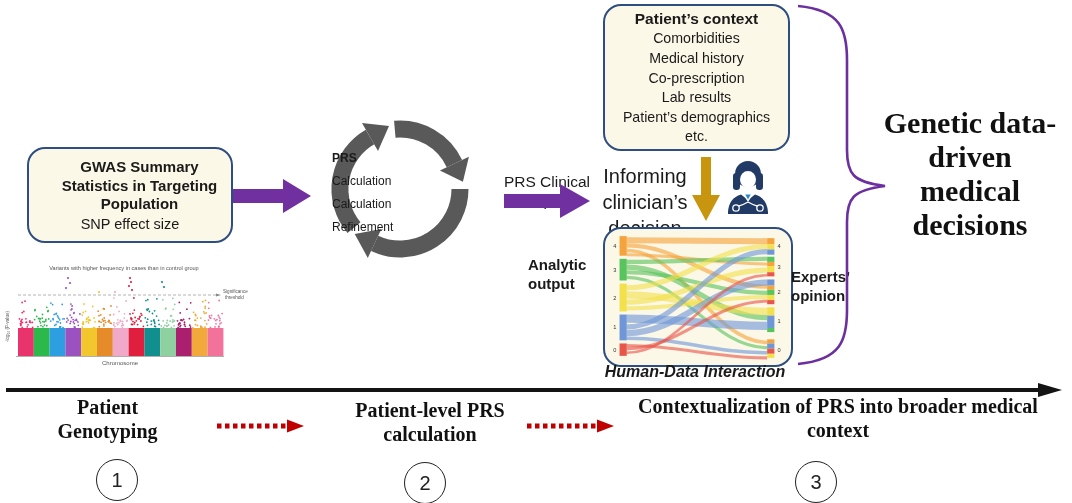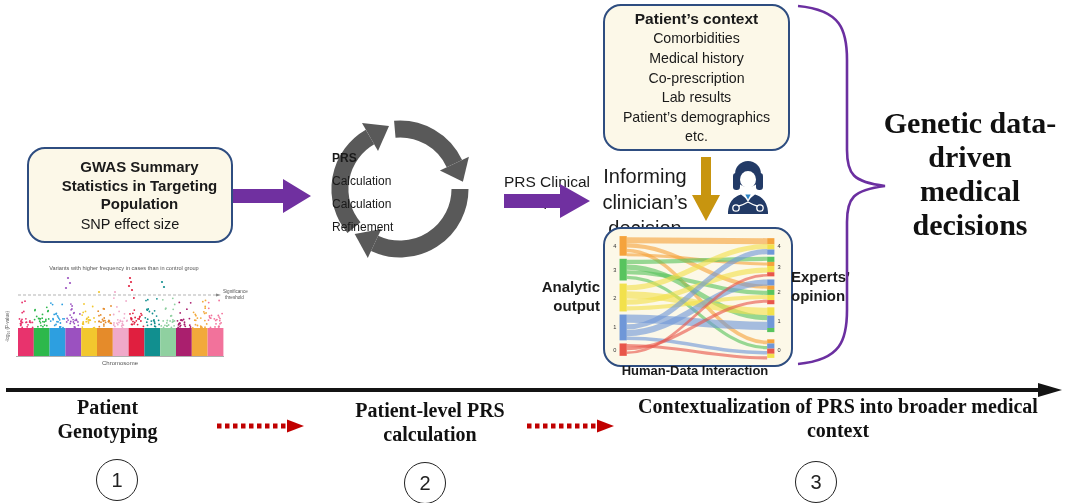--- a/index.html
+++ b/index.html
@@ -10,21 +10,21 @@
             display:flex;flex-direction:column;align-items:center;justify-content:center;text-align:center;}
   .gwas-title{font-weight:bold;font-size:15px;line-height:1.25;padding:0 8px;margin-left:19px;}
   .gwas-sub{font-size:14.5px;margin-top:2px;}
   .ctx-title{font-weight:bold;font-size:15.5px;line-height:1.38;text-align:right;}
   .ctx-item{font-size:14.2px;line-height:1.38;}
   .cycle-text{font-size:12px;line-height:23px;}
   .cycle-text .t{font-weight:bold;}
   .plainlabel{font-size:15.5px;line-height:1.25;text-align:center;}
   .informing{font-size:20px;line-height:1.3;text-align:center;}
   .sidelabel{font-weight:bold;font-size:15px;line-height:1.25;}
-  .hdi{font-weight:bold;font-size:13px;text-align:center;}
+  .hdi{font-weight:bold;font-size:16px;text-align:center;font-style:italic;}
   .outcome{font-family:"Liberation Serif",serif;font-weight:bold;font-size:30px;line-height:34px;
            text-align:center;color:#111;}
   .stage{font-family:"Liberation Serif",serif;font-weight:bold;font-size:20px;line-height:24px;
          text-align:center;color:#111;}
   .numcircle{width:40px;height:40px;border:1.7px solid #222;border-radius:50%;
              display:flex;align-items:center;justify-content:center;font-size:20px;color:#222;background:#fff;}
   .fill-purple{fill:var(--arrow_purple);}
   .fill-gold{fill:var(--arrow_gold);}
   .cycle-arc{stroke:var(--cycle_gray);stroke-width:17;fill:none;}
   .cycle-head{fill:var(--cycle_gray);}
@@ -508,21 +508,21 @@
       <text class="sk-label" x="7" y="115" text-anchor="end">0</text>
       <text class="sk-label" x="163" y="15">4</text>
       <text class="sk-label" x="163" y="35">3</text>
       <text class="sk-label" x="163" y="59">2</text>
       <text class="sk-label" x="163" y="87">1</text>
       <text class="sk-label" x="163" y="115">0</text>
     </svg>
   </div>
   <div class="abs hdi" style="left:585px;top:363px;width:220px;">Human-Data Interaction</div>
 
-  <div class="abs sidelabel" style="left:528px;top:278px;width:72px;text-align:right;">Analytic output</div>
+  <div class="abs sidelabel" style="left:528px;top:256px;width:72px;text-align:left;">Analytic output</div>
   <div class="abs sidelabel" style="left:791px;top:268px;width:68px;text-align:left;">Experts’ opinion</div>
 
   <svg class="abs" style="left:793px;top:2px;" width="110" height="366" viewBox="0 0 110 366">
     <path class="brace" d="M5 4 C48 8,54 28,54 58 L54 148 C54 172,60 180,92 184 C60 188,54 196,54 220 L54 308 C54 338,48 358,5 362"></path>
   </svg>
 
   <div class="abs outcome" style="left:868px;top:106px;width:204px;">
     <div>Genetic data-</div>
     <div>driven</div>
     <div>medical</div>

